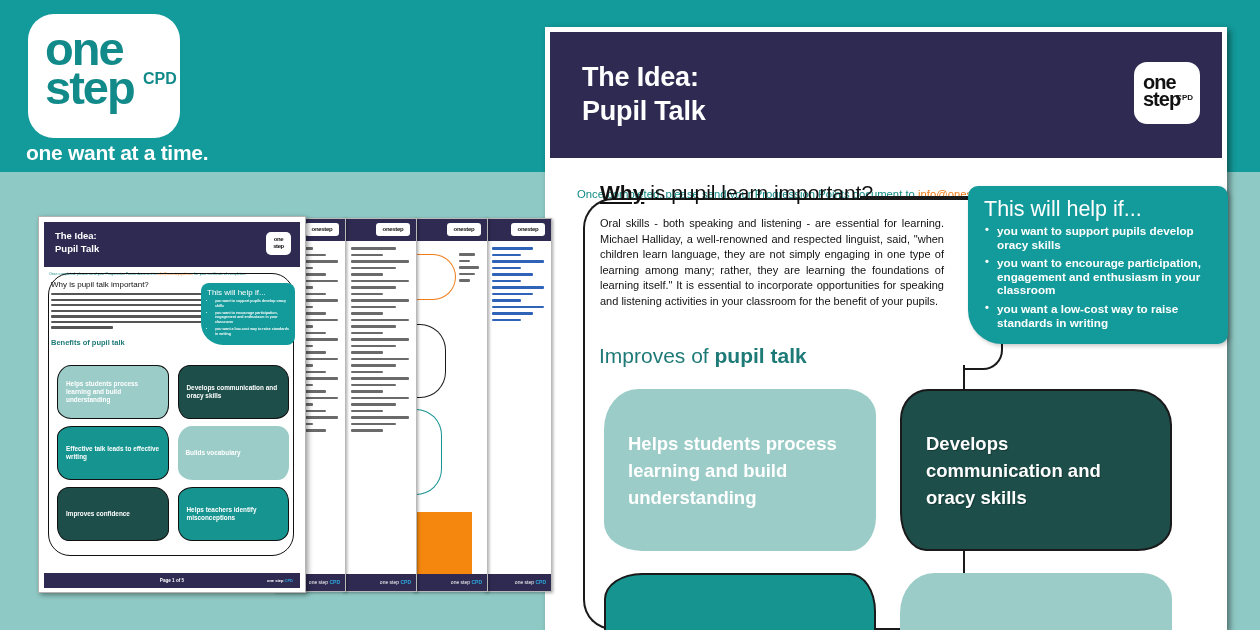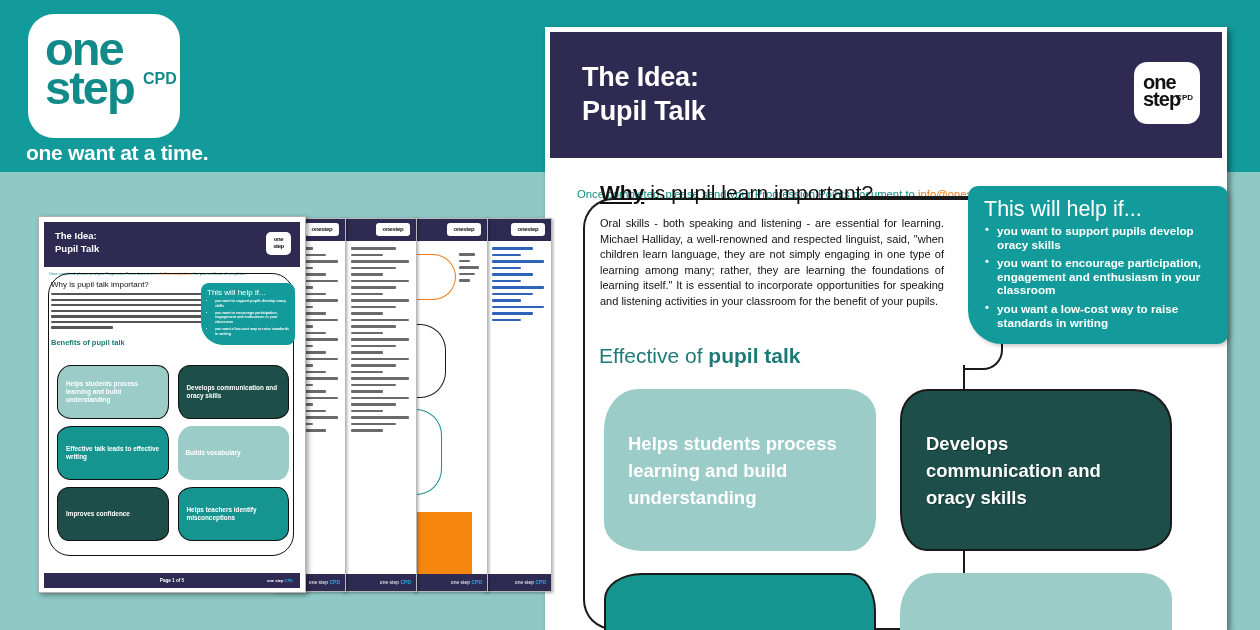--- a/index.html
+++ b/index.html
@@ -465,21 +465,21 @@
 <div id="outline-hook"></div>
 <div id="outline-hook2"></div>
 
 <div id="why-heading">
   <b>Why</b><span> is pupil learn important?</span>
 </div>
 
 <div id="why-body">Oral skills - both speaking and listening - are essential for learning. Michael Halliday, a well-renowned and respected linguist, said, "when children learn language, they are not simply engaging in one type of learning among many; rather, they are learning the foundations of learning itself." It is essential to incorporate opportunities for speaking and listening activities in your classroom for the benefit of your pupils.</div>
 
 <div id="benefits-heading">
-  <span>Effective of </span><b>pupil talk</b>
+  <span>Improves of </span><b>pupil talk</b>
 </div>
 
 <div id="help-box">
   <div id="help-title">This will help if...</div>
   <ul id="help-list">
     <li>you want to support pupils develop oracy skills</li>
     <li>you want to encourage participation, engagement and enthusiasm in your classroom</li>
     <li>you want a low-cost way to raise standards in writing</li>
   </ul>
 </div>

